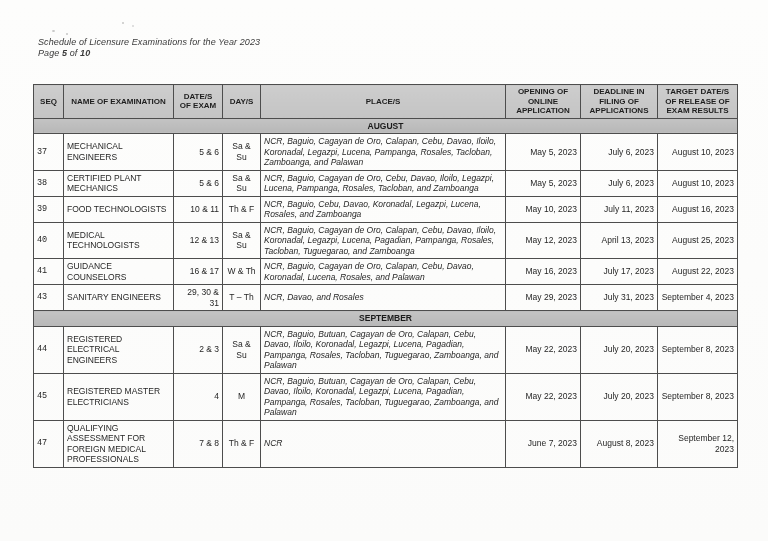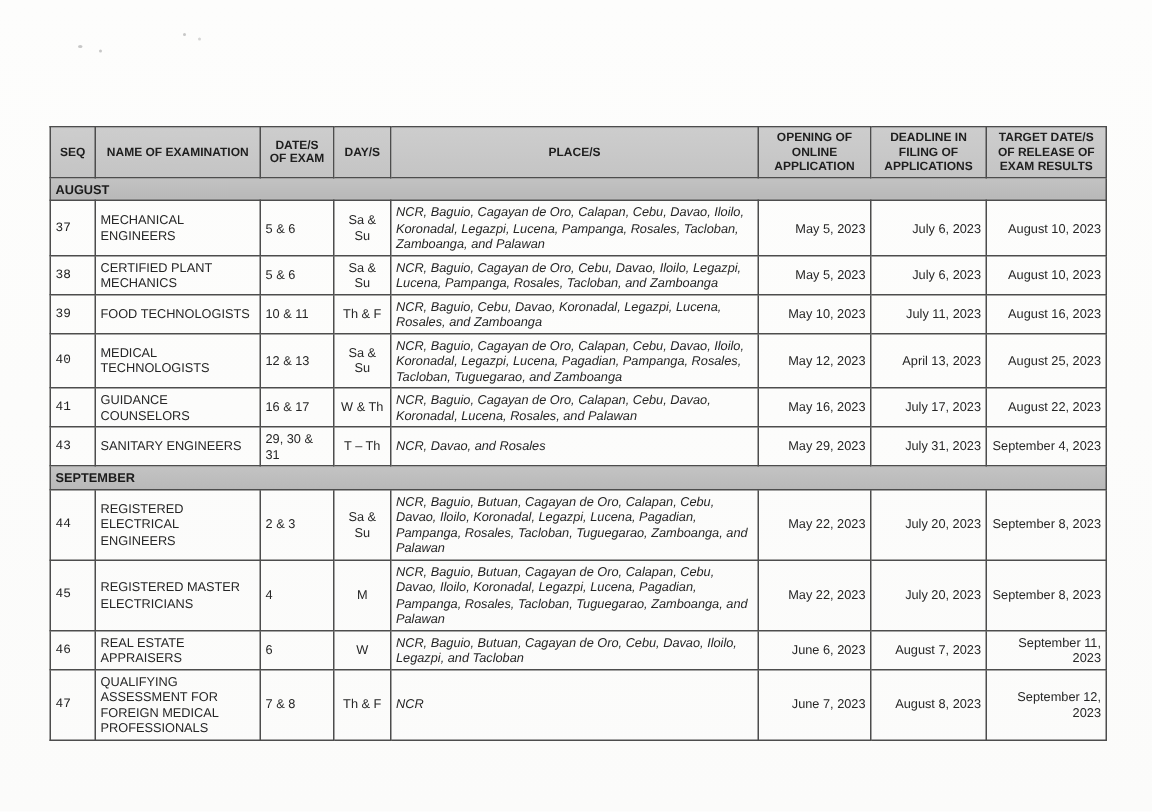--- a/index.html
+++ b/index.html
@@ -55,45 +55,50 @@
     background: linear-gradient(180deg, #cdcdcd, #c4c4c4);
     font-weight: bold;
     font-size: 8px; line-height: 9.5px;
     text-align: center;
     padding: 3px 2px;
     color: #1e1e1e;
   }
   td.month-band {
     background: linear-gradient(180deg, #c3c3c3, #b8b8b8);
     font-weight: bold;
+    text-align: center;
     font-size: 8.5px;
     padding: 1px 2px;
     border-top: 1.5px solid #2e2e2e;
     border-bottom: 1px solid #2e2e2e;
     color: #1b1b1b;
   }
   td.c-seq   { text-align: left; font-family: Liberation Mono, monospace; }
   td.c-name  { text-align: left; padding-left: 5px; }
-  td.c-dates { text-align: left; }
+  td.c-dates { text-align: right; }
   td.c-days  { text-align: center; }
   td.c-place { text-align: left; padding-left: 5px; font-style: italic; }
   td.c-open, td.c-dead, td.c-target { text-align: right; }
 </style>
 </head>
 <body>
 
 <div class="sheet">
 
   <div class="pen-marks">
       <i></i>
       <i></i>
       <i></i>
       <i></i>
     </div>
 
+  <div class="doc-header">
+    <div>Schedule of Licensure Examinations for the Year 2023</div>
+    <div class="pageline"><span>Page</span>&nbsp;<b>5</b>&nbsp;<span>of</span>&nbsp;<b>10</b></div>
+  </div>
 
   <table class="sched">
     <colgroup>
       <col style="width:30px">
         <col style="width:110px">
         <col style="width:49px">
         <col style="width:38px">
       <col style="width:245px">
         <col style="width:75px">
         <col style="width:77px">
@@ -192,30 +197,20 @@
           <td class="c-seq">45</td>
           <td class="c-name">REGISTERED MASTER ELECTRICIANS</td>
           <td class="c-dates">4</td>
           <td class="c-days">M</td>
           <td class="c-place">NCR, Baguio, Butuan, Cagayan de Oro, Calapan, Cebu, Davao, Iloilo, Koronadal, Legazpi, Lucena, Pagadian, Pampanga, Rosales, Tacloban, Tuguegarao, Zamboanga, and Palawan</td>
           <td class="c-open">May 22, 2023</td>
           <td class="c-dead">July 20, 2023</td>
           <td class="c-target">September 8, 2023</td>
         </tr>
         <tr>
-          <td class="c-seq">46</td>
-          <td class="c-name">REAL ESTATE APPRAISERS</td>
-          <td class="c-dates">6</td>
-          <td class="c-days">W</td>
-          <td class="c-place">NCR, Baguio, Butuan, Cagayan de Oro, Cebu, Davao, Iloilo, Legazpi, and Tacloban</td>
-          <td class="c-open">June 6, 2023</td>
-          <td class="c-dead">August 7, 2023</td>
-          <td class="c-target">September 11, 2023</td>
-        </tr>
-        <tr>
           <td class="c-seq">47</td>
           <td class="c-name">QUALIFYING ASSESSMENT FOR FOREIGN MEDICAL PROFESSIONALS</td>
           <td class="c-dates">7 &amp; 8</td>
           <td class="c-days">Th &amp; F</td>
           <td class="c-place">NCR</td>
           <td class="c-open">June 7, 2023</td>
           <td class="c-dead">August 8, 2023</td>
           <td class="c-target">September 12, 2023</td>
         </tr>
       </tbody>

